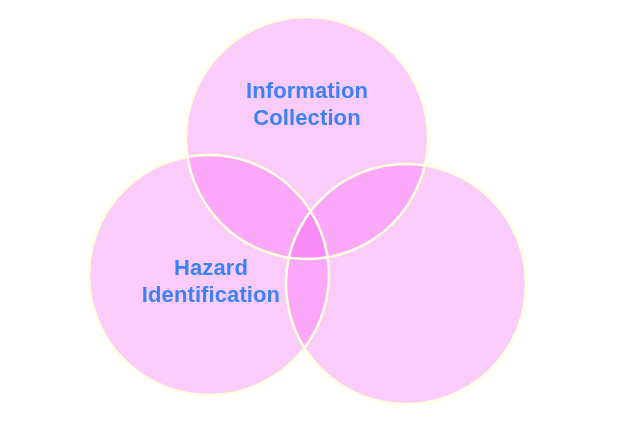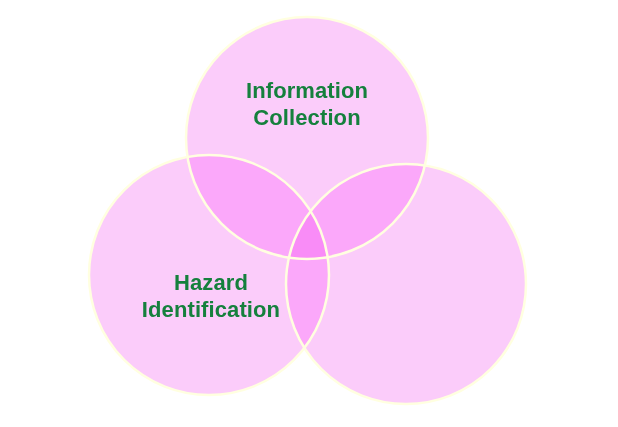--- a/index.html
+++ b/index.html
@@ -22,39 +22,38 @@
   #venn-svg {
     position: absolute;
     left: 0;
     top: 0;
     width: 618px;
     height: 427px;
   }
   .venn-label {
     position: absolute;
     text-align: center;
-    color: #15803d;
+    color: #3b82f6;
     font-family: "Liberation Sans", sans-serif;
     font-size: 22px;
     font-weight: 700;
     line-height: 1.22;
     letter-spacing: 0.1px;
     white-space: pre-line;
     user-select: none;
   }
   #label-information-collection {
     left: 197px;
     top: 78px;
     width: 220px;
   }
   #label-hazard-identification {
     left: 101px;
     top: 255px;
     width: 220px;
-    margin-top: 15px;
   }
   #label-review-control-measures {
     left: 332px;
     top: 240px;
     width: 150px;
   }
 </style>
 </head>
 <body>
 

